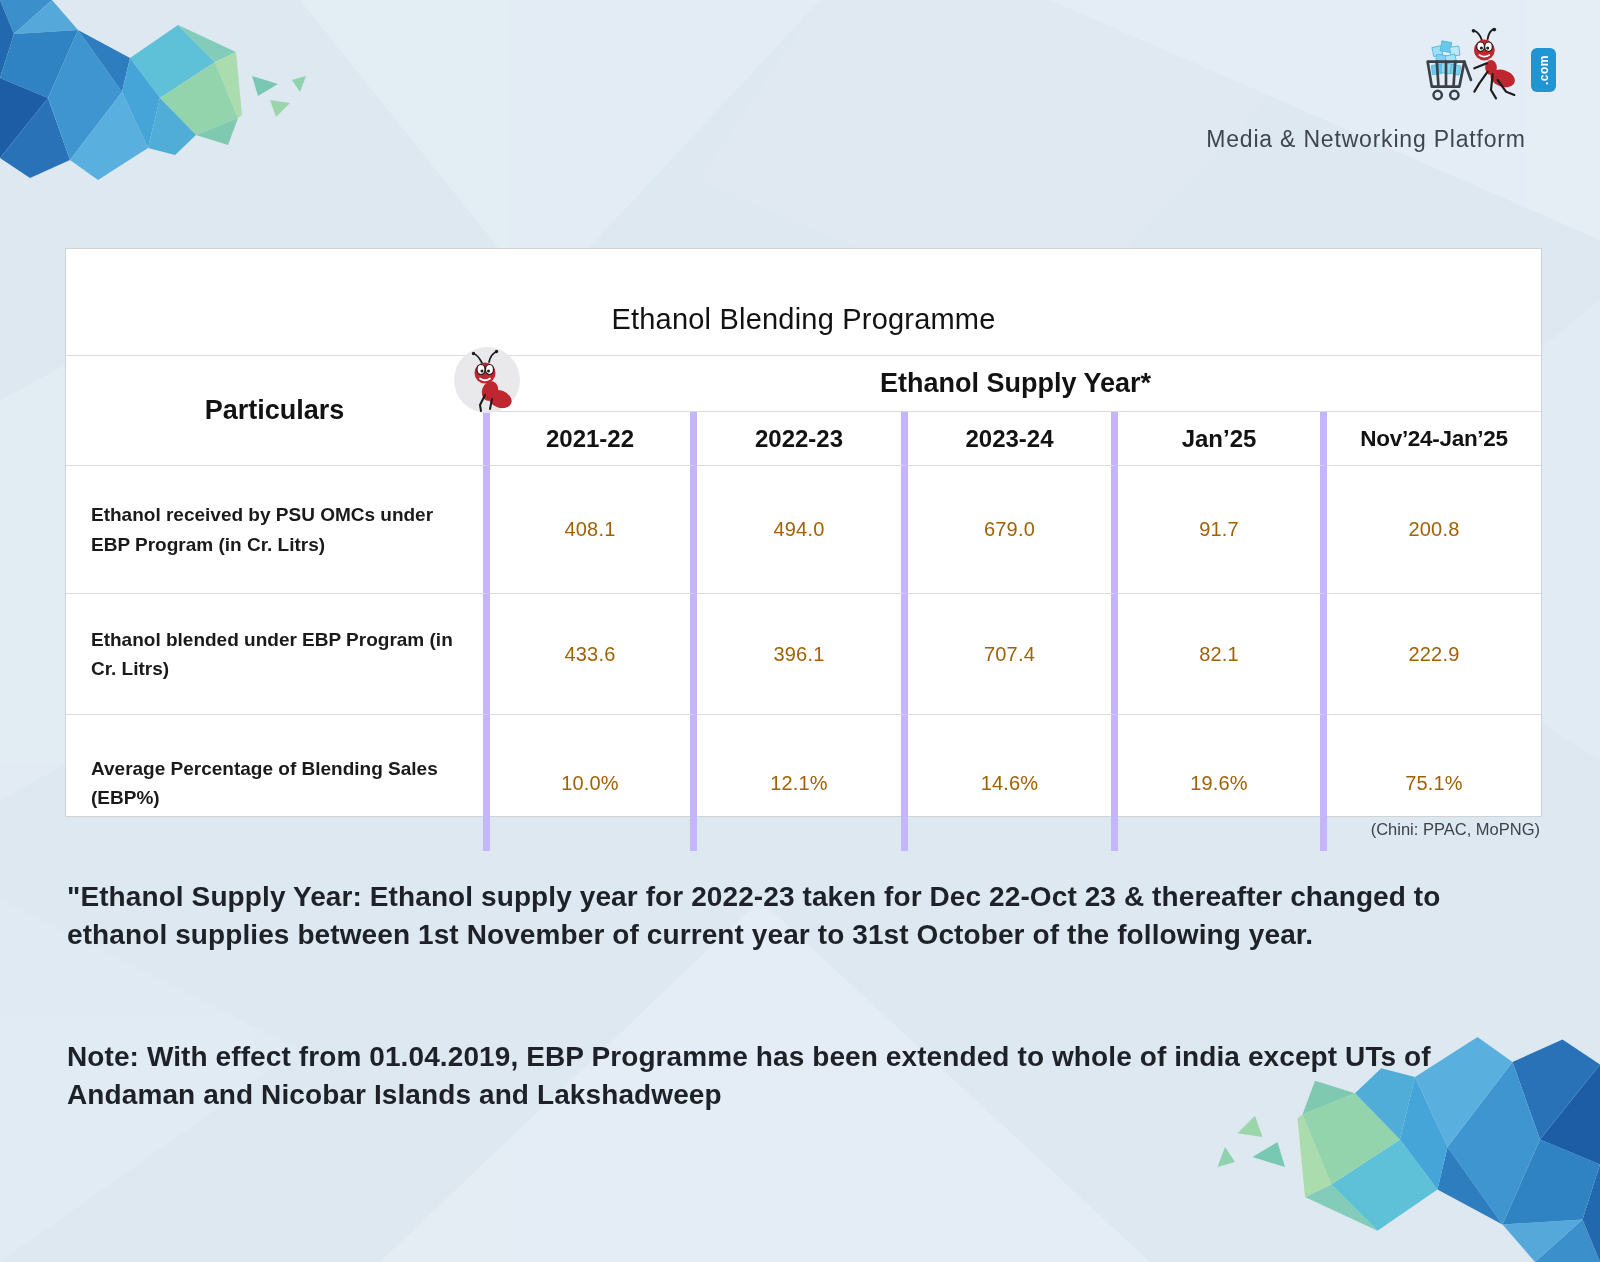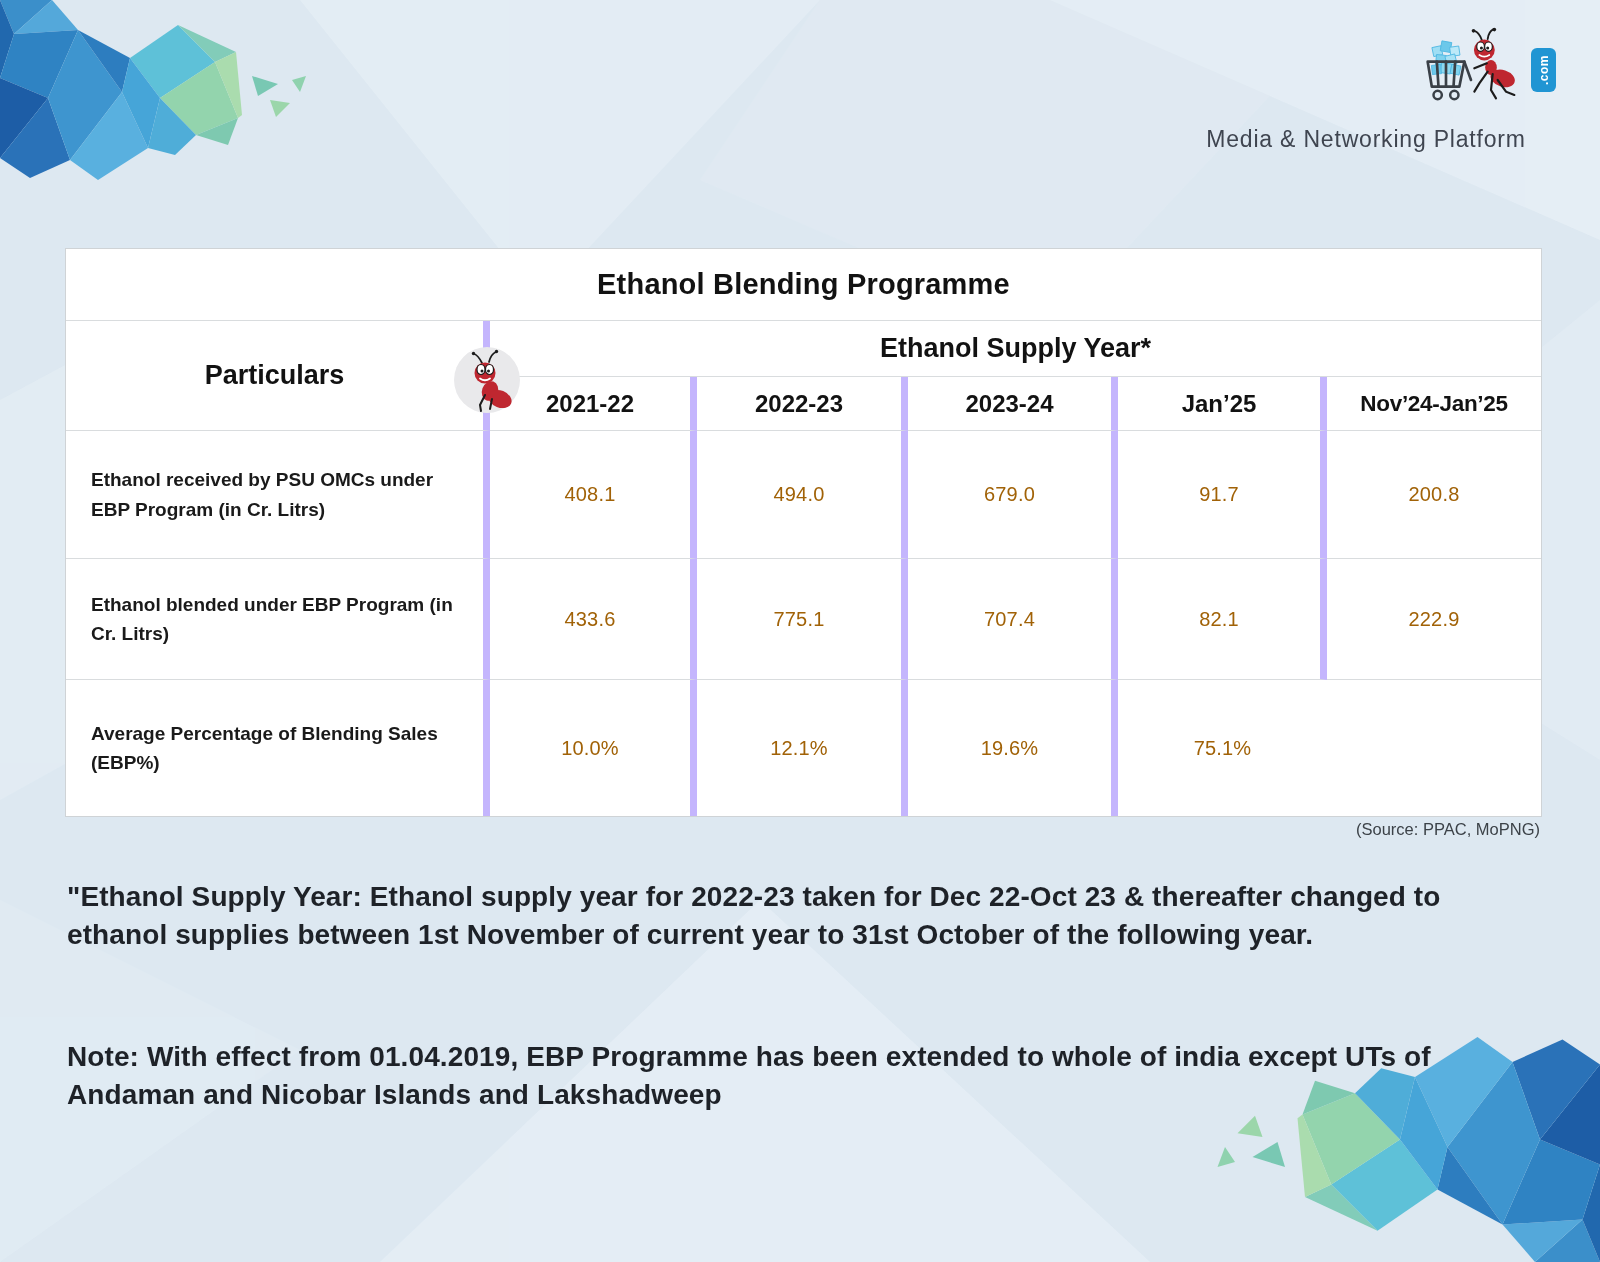--- a/index.html
+++ b/index.html
@@ -27,21 +27,21 @@
   }
   .tagline{margin-top:10px;font-size:23px;font-weight:500;color:#3f4550;letter-spacing:.8px;width:100%;text-align:center;}
 
   
   .table-card{
     position:absolute;left:65px;top:248px;width:1475px;height:567px;
     background:#ffffff;border:1px solid #cfd3d6;box-sizing:content-box;z-index:2;
   }
   .t-title{
     height:71px;display:flex;align-items:center;justify-content:center;
-    font-size:29px;font-weight:700;border-bottom:1px solid #d9dcde;letter-spacing:.2px;
+    font-size:29px;font-weight:400;border-bottom:1px solid #d9dcde;letter-spacing:.2px;margin-top:35px;
   }
   .t-grid{
     display:grid;
     grid-template-columns:424px 207px 211px 210px 209px 214px;
     grid-template-rows:56px 54px 128px 121px 136px;
   }
   .cell{display:flex;align-items:center;justify-content:center;box-sizing:border-box;}
   .br{border-right:7px solid #c4b5fd;}
   .bb{border-bottom:1px solid #d9dcde;}
   .c-part{grid-column:1;grid-row:1/3;font-size:27px;font-weight:700;}
@@ -172,28 +172,29 @@
 
     <div class="cell c-label br bb">Ethanol received by PSU OMCs under EBP Program (in Cr. Litrs)</div>
     <div class="cell c-val br bb">408.1</div>
     <div class="cell c-val br bb">494.0</div>
     <div class="cell c-val br bb">679.0</div>
     <div class="cell c-val br bb">91.7</div>
     <div class="cell c-val bb">200.8</div>
 
     <div class="cell c-label br bb">Ethanol blended under EBP Program (in Cr. Litrs)</div>
     <div class="cell c-val br bb">433.6</div>
-    <div class="cell c-val br bb">775.1</div>
+    <div class="cell c-val br bb">396.1</div>
     <div class="cell c-val br bb">707.4</div>
     <div class="cell c-val br bb">82.1</div>
     <div class="cell c-val bb">222.9</div>
 
     <div class="cell c-label br">Average Percentage of Blending Sales (EBP%)</div>
     <div class="cell c-val br">10.0%</div>
     <div class="cell c-val br">12.1%</div>
+    <div class="cell c-val br">14.6%</div>
     <div class="cell c-val br">19.6%</div>
     <div class="cell c-val">75.1%</div>
   </div>
 
   <svg class="ant-badge" viewBox="0 0 66 66" aria-hidden="true">
     <circle cx="33" cy="33" r="33" fill="#e9e9eb"></circle>
     <g>
       <path d="M28,16 q-4,-8 -8,-9" stroke="#1c1c1c" stroke-width="1.8" fill="none" stroke-linecap="round"></path>
       <path d="M35,15 q2,-8 7,-10" stroke="#1c1c1c" stroke-width="1.8" fill="none" stroke-linecap="round"></path>
       <circle cx="19.5" cy="6.5" r="1.7" fill="#1c1c1c"></circle>
@@ -207,16 +208,16 @@
       <ellipse cx="36" cy="44" rx="8" ry="10" fill="#bf2730" transform="rotate(20 36 44)"></ellipse>
       <ellipse cx="46" cy="52" rx="12" ry="8.5" fill="#bf2730" transform="rotate(22 46 52)"></ellipse>
       <g stroke="#1c1c1c" stroke-width="2" fill="none" stroke-linecap="round">
         <path d="M31,48 L26,58 L27,64"></path>
         <path d="M38,52 L36,62"></path>
       </g>
     </g>
   </svg>
 </section>
 
-<div class="source-note">(Source: PPAC, MoPNG)</div>
+<div class="source-note">(Chini: PPAC, MoPNG)</div>
 
 <p class="foot foot-1">"Ethanol Supply Year: Ethanol supply year for 2022-23 taken for Dec 22-Oct 23 &amp; thereafter changed to ethanol supplies between 1st November of current year to 31st October of the following year.</p>
 <p class="foot foot-2">Note: With effect from 01.04.2019, EBP Programme has been extended to whole of india except UTs of Andaman and Nicobar Islands and Lakshadweep</p>
 
 </body></html>

